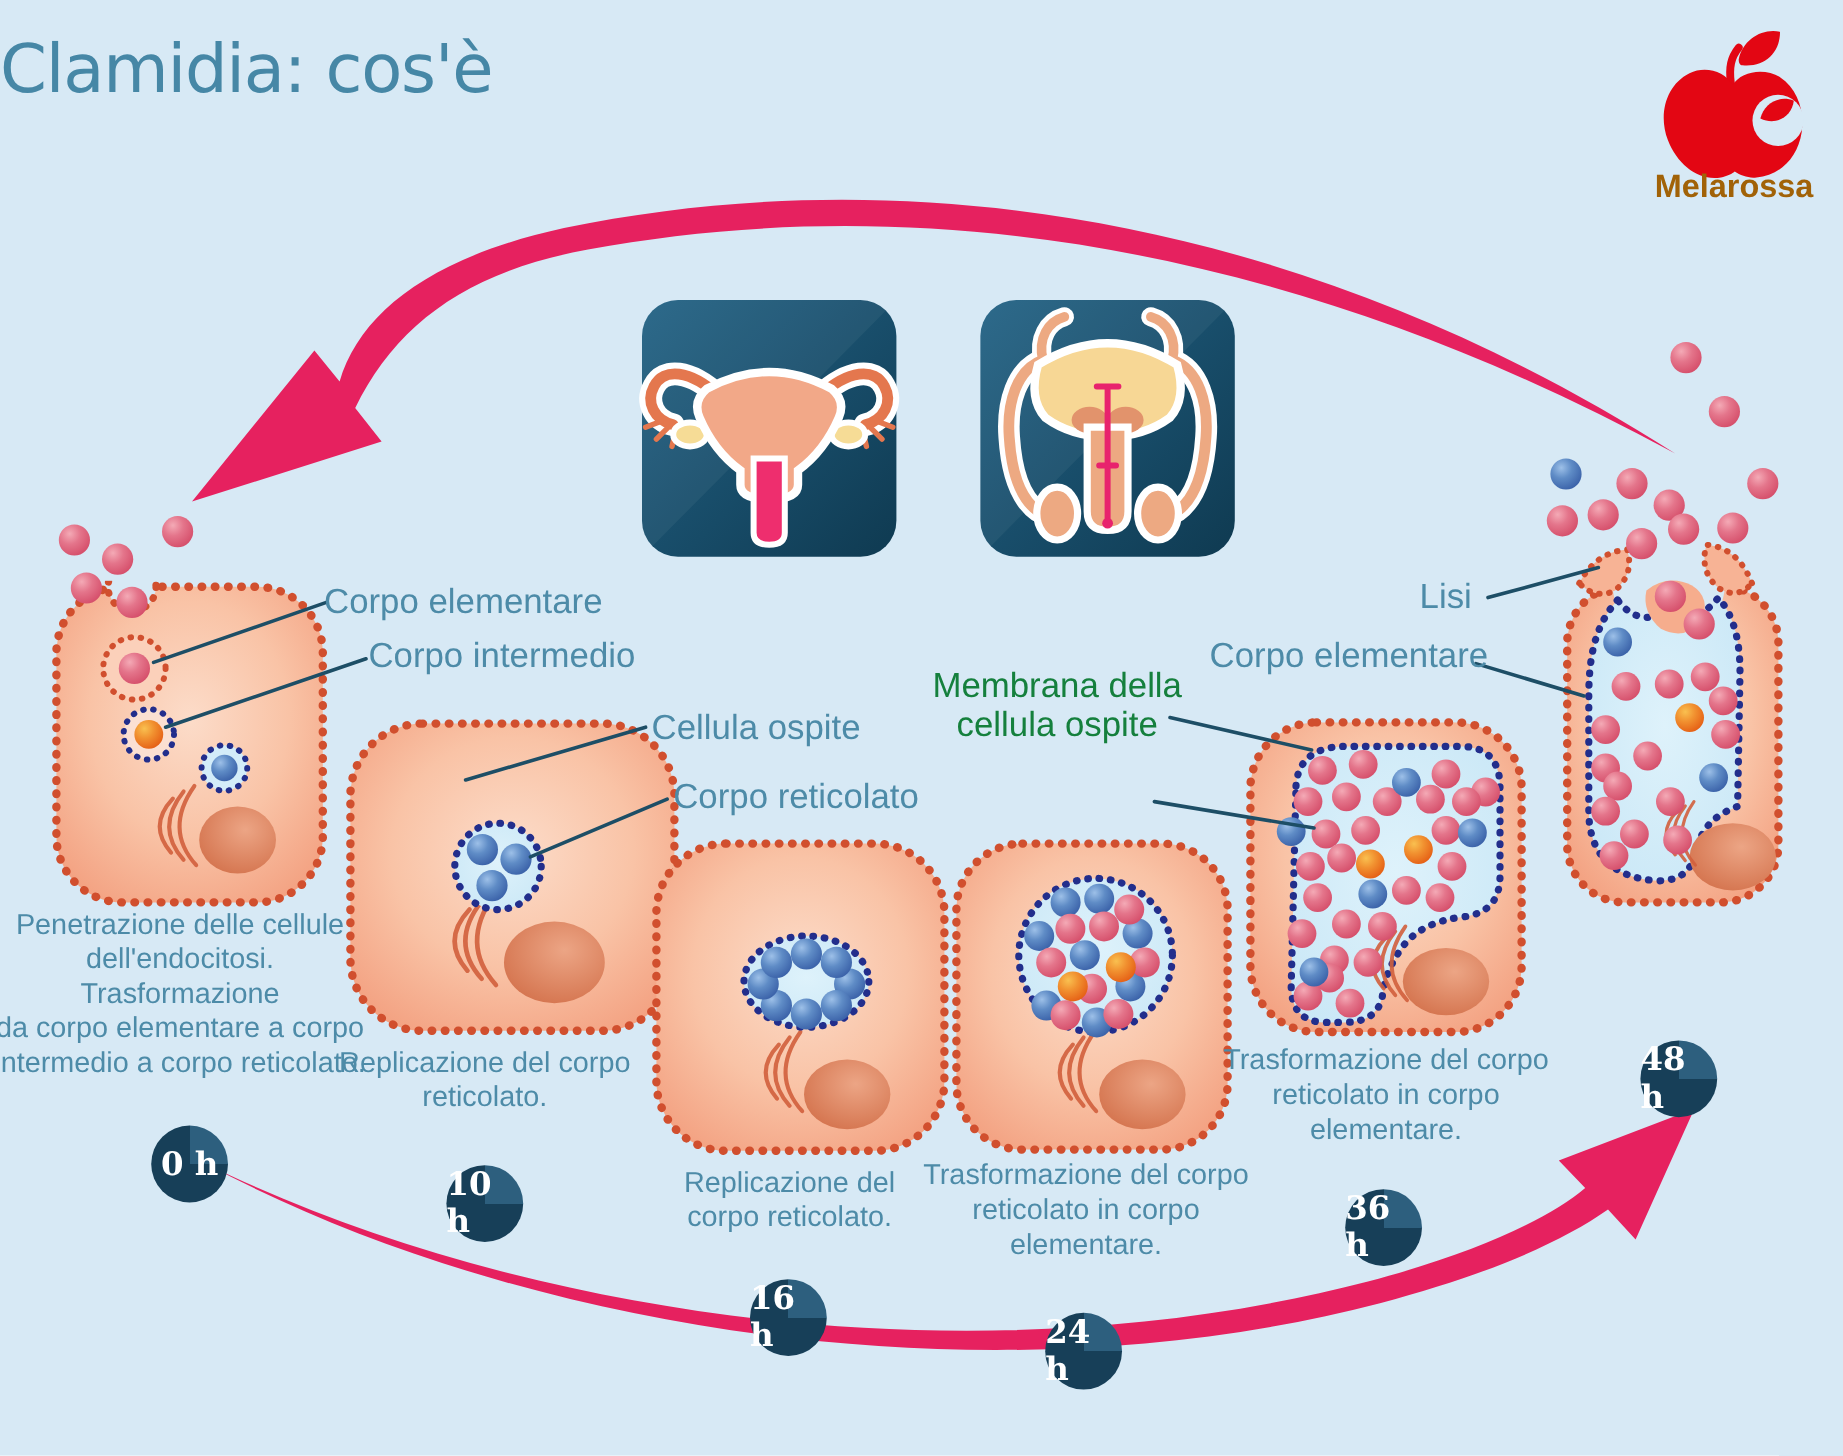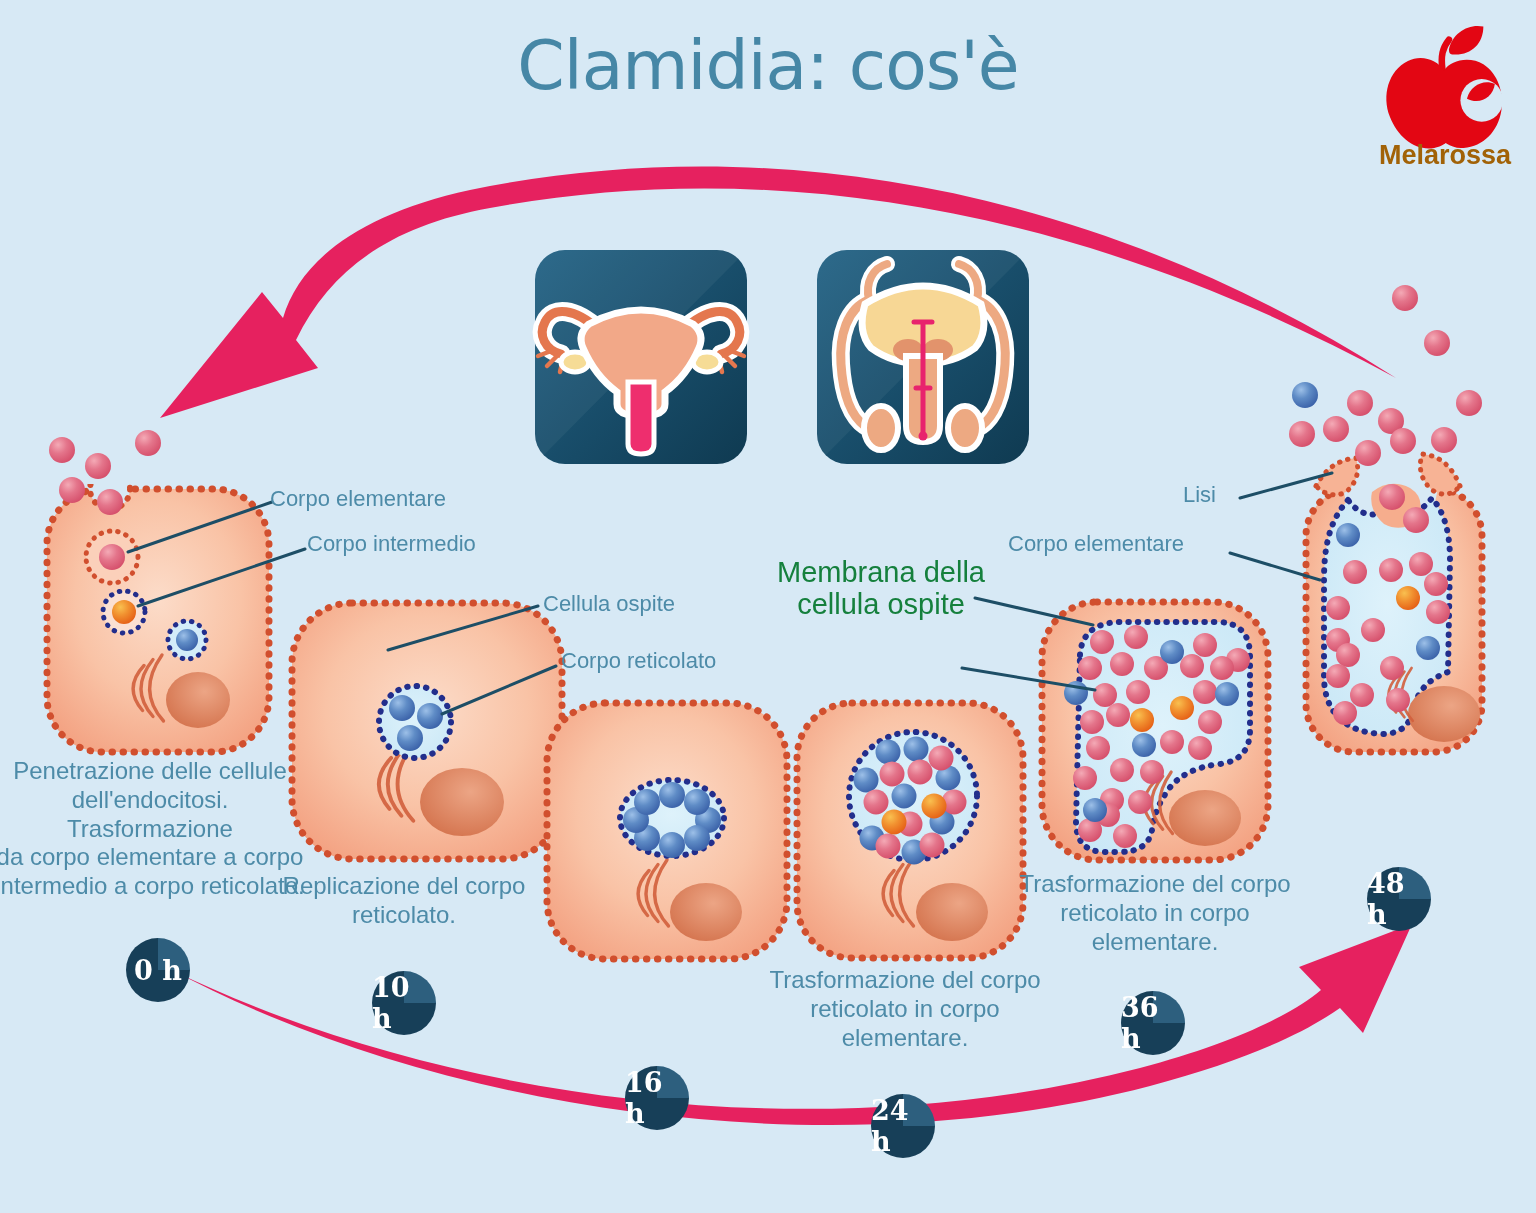--- a/index.html
+++ b/index.html
@@ -1,24 +1,24 @@
 <!DOCTYPE html>
 <html><head>
 <meta charset="utf-8">
 <style>
   html,body{margin:0;padding:0;}
   #stage{position:relative;width:1536px;height:1213px;background:#d7e9f5;overflow:hidden;
          font-family:"Liberation Sans",sans-serif;}
   #art{position:absolute;left:0;top:0;width:1536px;height:1213px;}
   .txt{position:absolute;color:#4687a6;}
-  #title{left:0;right:0;top:26px;text-align:center;font-family:"DejaVu Sans",sans-serif;
-         font-size:68px;font-weight:500;letter-spacing:-1px;color:#4687a6;}
+  #title{left:0;right:0;top:26px;font-family:"DejaVu Sans",sans-serif;
+         font-size:56px;font-weight:500;letter-spacing:-1px;color:#4687a6;}
   #brand-name{left:1360px;top:140px;width:170px;text-align:center;font-size:27px;
               font-weight:bold;color:#a16207;letter-spacing:0px;}
-  .lbl{position:absolute;font-size:22px;color:#4d8ba8;white-space:nowrap;}
+  .lbl{position:absolute;font-size:29px;color:#4d8ba8;white-space:nowrap;}
   .lbl2{position:absolute;font-size:29px;color:#15803d;text-align:center;line-height:1.12;}
   .caption{position:absolute;font-size:24px;color:#4d8ba8;text-align:center;line-height:1.2;}
   .badge{position:absolute;width:64px;height:64px;border-radius:50%;
          background:conic-gradient(from 0deg,#2d5f7e 0deg 90deg,#173f58 90deg 360deg);
          display:flex;align-items:center;justify-content:center;margin-top:48px;}
   .badge-text{font-family:"DejaVu Serif",serif;font-weight:bold;font-size:27px;color:#ffffff;}
 </style>
 </head>
 <body>
 
@@ -317,20 +317,24 @@
 <div class="caption" style="left:-10px;top:757px;width:320px">
   <div>Penetrazione delle cellule</div>
   <div>dell'endocitosi. Trasformazione</div>
   <div>da corpo elementare a corpo</div>
   <div>intermedio a corpo reticolato.</div>
 </div>
 <div class="caption" style="left:254px;top:872px;width:300px">
   <div>Replicazione del corpo</div>
   <div>reticolato.</div>
 </div>
+<div class="caption" style="left:528px;top:972px;width:260px">
+  <div>Replicazione del</div>
+  <div>corpo reticolato.</div>
+</div>
 <div class="caption" style="left:755px;top:966px;width:300px">
   <div>Trasformazione del corpo</div>
   <div>reticolato in corpo</div>
   <div>elementare.</div>
 </div>
 <div class="caption" style="left:1005px;top:870px;width:300px">
   <div>Trasformazione del corpo</div>
   <div>reticolato in corpo</div>
   <div>elementare.</div>
 </div>

